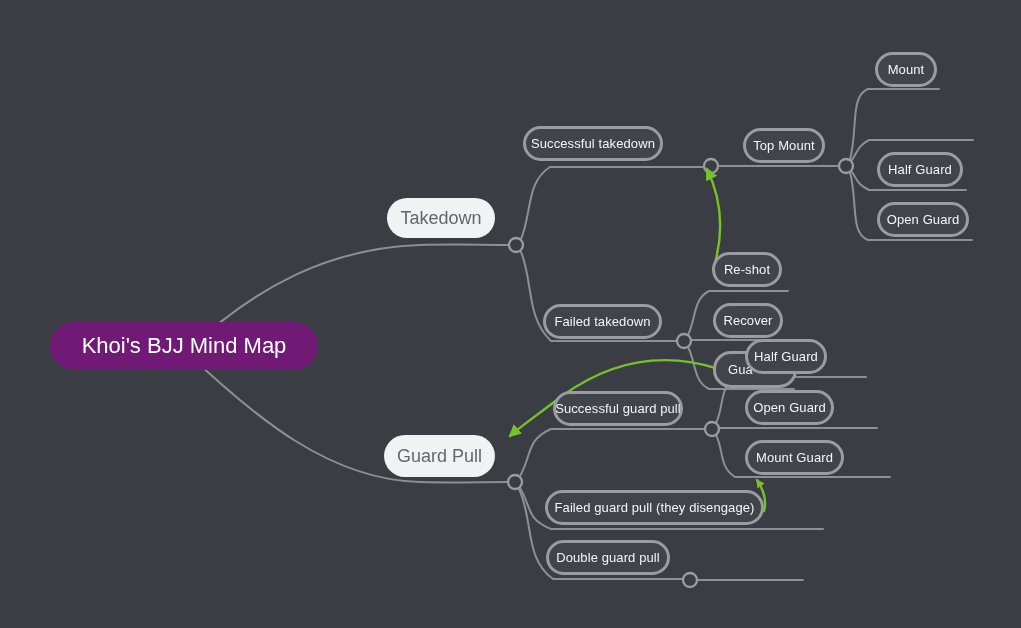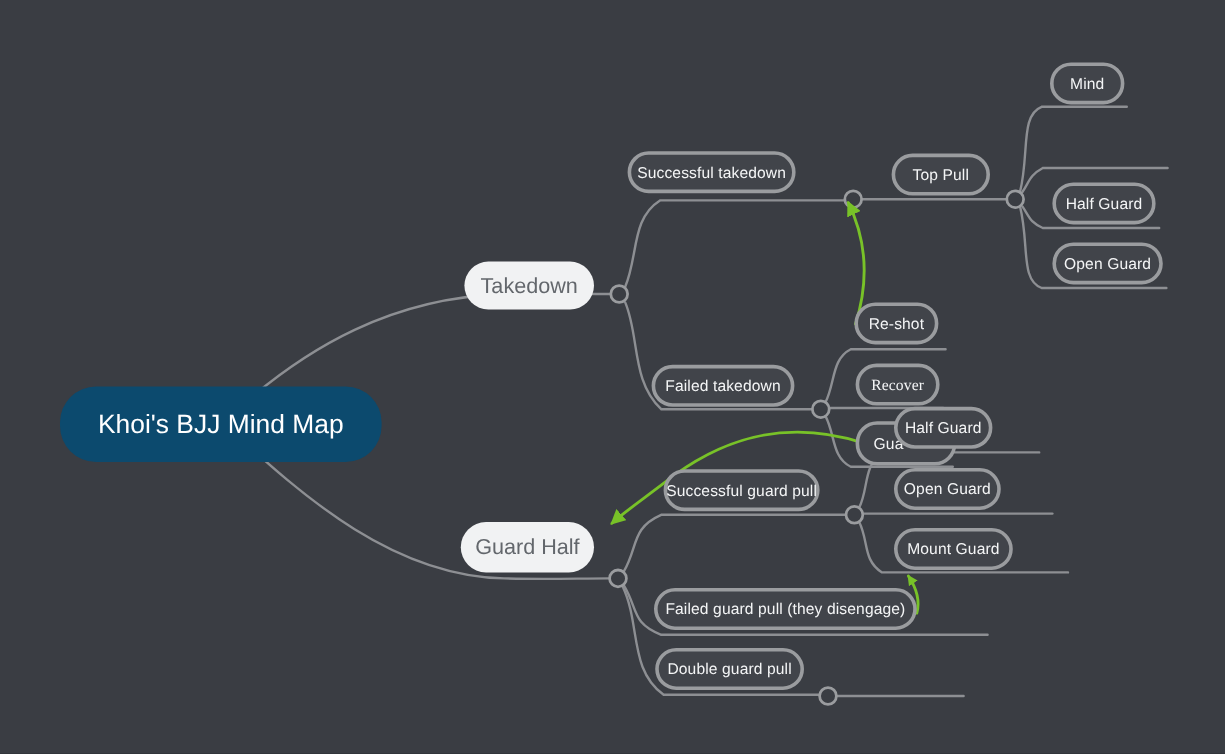--- a/index.html
+++ b/index.html
@@ -31,41 +31,41 @@
     height:42px;
     border-radius:21px;
     background:#f1f2f3;
     color:#63676c;
     font-size:18px;
     display:flex;align-items:center;justify-content:center;
     white-space:nowrap;
   }
   .rootnode{
     position:absolute;
-    left:50px;top:322px;width:268px;height:63px;
+    left:50px;top:322px;width:268px;height:48px;
     box-sizing:border-box;
     border-radius:30px;
-    background:#0c4a6e;
+    background:#701a75;
     color:#ffffff;
     font-size:22px;
     display:flex;align-items:center;justify-content:center;
     white-space:nowrap;
   }
   
-  .n-takedown{left:387px;top:198px;width:108px;height:40px;margin-top:20px;}
+  .n-takedown{left:387px;top:198px;width:108px;height:40px;}
   .n-guardpull{left:384px;top:435px;width:111px;}
   .n-st{left:523px;top:126px;width:140px;}
   .n-topgame{left:743px;top:128px;width:82px;}
   .n-mount{left:875px;top:52px;width:62px;}
   .n-sidecontrol{left:877px;top:102px;width:93px;}
   .n-halfguard-t{left:877px;top:152px;width:86px;}
   .n-openguard-t{left:877px;top:202px;width:92px;}
   .n-ft{left:543px;top:304px;width:119px;}
   .n-reshot{left:712px;top:252px;width:70px;}
-  .n-recover{left:713px;top:303px;width:70px;font-family:Liberation Serif, serif;}
+  .n-recover{left:713px;top:303px;width:70px;}
   .n-gua{left:713px;top:351px;width:84px;height:37px;}
   .n-halfguard-m{left:745px;top:339px;width:82px;}
   .n-openguard-m{left:745px;top:390px;width:89px;}
   .n-seatedguard{left:745px;top:440px;width:99px;}
   .n-sgp{left:553px;top:391px;width:130px;}
   .n-fgp{left:545px;top:490px;width:219px;}
   .n-dgp{left:546px;top:540px;width:124px;}
   .n-berimbolo{left:720px;top:540px;width:82px;}
 </style>
 </head>
@@ -118,25 +118,25 @@
     <g stroke="#78c228" stroke-width="2.4" fill="none" stroke-linecap="round">
       <path d="M 713,270 C 723,238 724,204 707,169" marker-end="url(#ah)"></path>
       <path d="M 719,369 C 657,349 606,364 562,396 C 536,416 521,426 510,436" marker-end="url(#ah)"></path>
       <path d="M 764,511 C 767,500 763,489 757,480" marker-end="url(#ahs)"></path>
     </g>
   </svg>
 
   <div class="rootnode">Khoi's BJJ Mind Map</div>
 
   <div class="wnode n-takedown">Takedown</div>
-  <div class="wnode n-guardpull">Guard Half</div>
+  <div class="wnode n-guardpull">Guard Pull</div>
 
   <div class="node n-st">Successful takedown</div>
-  <div class="node n-topgame">Top Pull</div>
-  <div class="node n-mount">Mind</div>
+  <div class="node n-topgame">Top Mount</div>
+  <div class="node n-mount">Mount</div>
   <div class="node n-halfguard-t">Half Guard</div>
   <div class="node n-openguard-t">Open Guard</div>
   <div class="node n-ft">Failed takedown</div>
   <div class="node n-reshot">Re-shot</div>
   <div class="node n-recover">Recover</div>
   <div class="node clip n-gua">Gua</div>
 
   <div class="node n-halfguard-m">Half Guard</div>
   <div class="node n-openguard-m">Open Guard</div>
   <div class="node n-seatedguard">Mount Guard</div>

